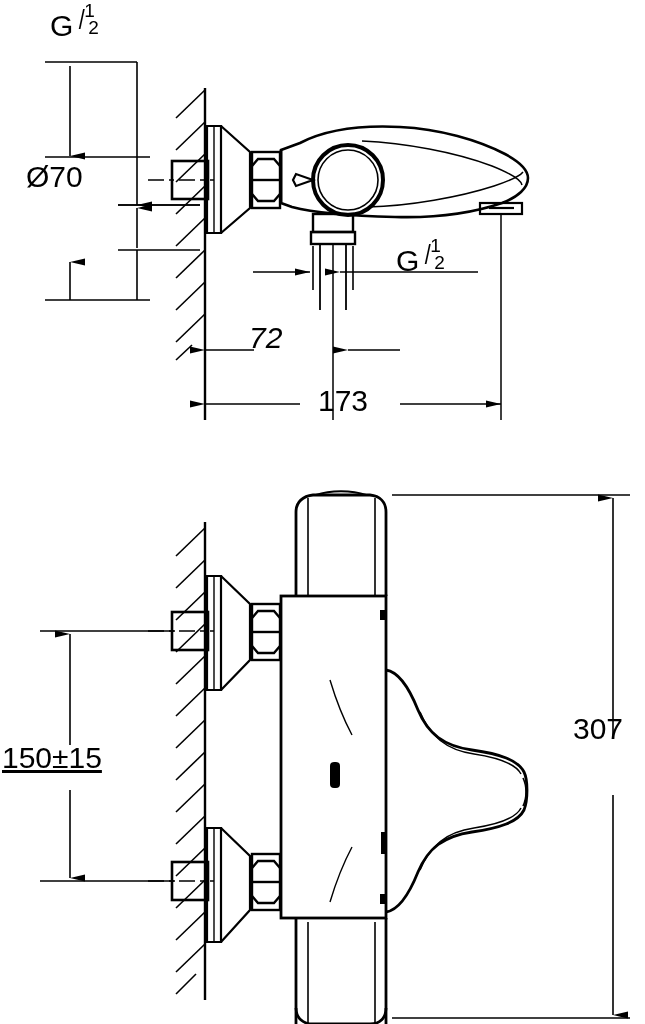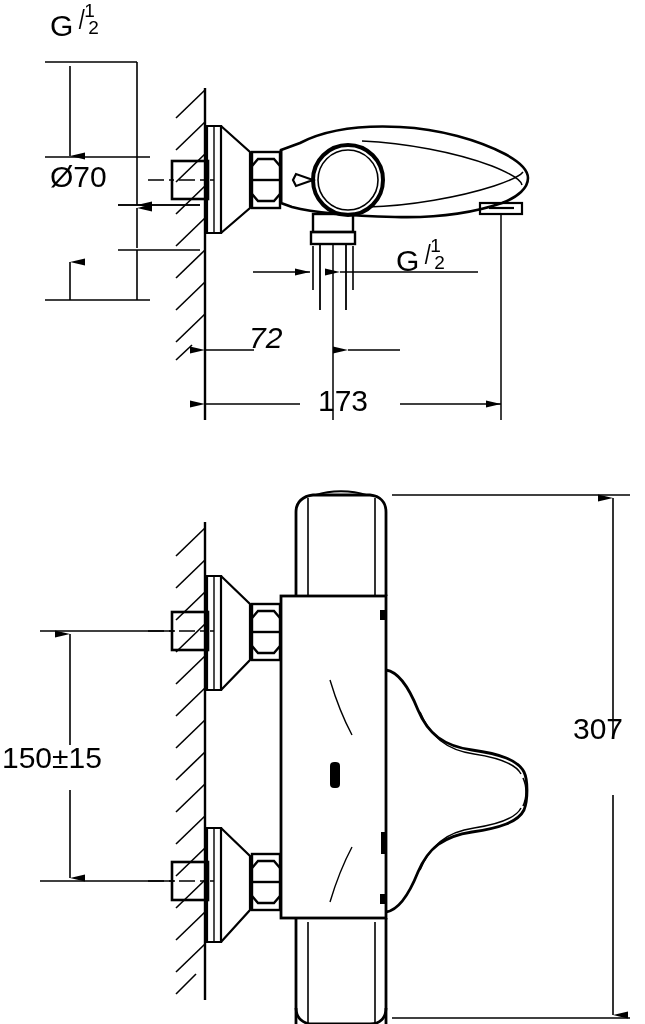--- a/index.html
+++ b/index.html
@@ -238,25 +238,25 @@
       <line x1="613" y1="498" x2="613" y2="735" marker-start="url(#arrUp)"></line>
       <line x1="613" y1="795" x2="613" y2="1015" marker-end="url(#arrDown)"></line>
     </g>
   </g>
 </svg>
 
 <div class="dimlabel dim-g1" style="left:50px; top:10px;">
   <span>G</span><span class="frac"><span class="num">1</span><span class="sl">/</span><span class="den">2</span></span>
 </div>
 
-<div class="dimlabel dim-big" style="left:26px; top:162px;margin-left:24px;">Ø70</div>
+<div class="dimlabel dim-big" style="left:26px; top:162px;">Ø70</div>
 
 <div class="dimlabel dim-g1" style="left:396px; top:245px;">
   <span>G</span><span class="frac"><span class="num">1</span><span class="sl">/</span><span class="den">2</span></span>
 </div>
 
 <div class="dimlabel dim-big" style="left:249px; top:323px;font-style:italic;">72</div>
 
 <div class="dimlabel dim-big" style="left:318px; top:386px;text-align:right;">173</div>
 
-<div class="dimlabel dim-big" style="left:2px; top:743px;">150±15</div>
+<div class="dimlabel dim-big" style="left:2px; top:743px;text-decoration:underline;">150±15</div>
 
 <div class="dimlabel dim-big" style="left:573px; top:714px;">307</div>
 
 </body></html>

